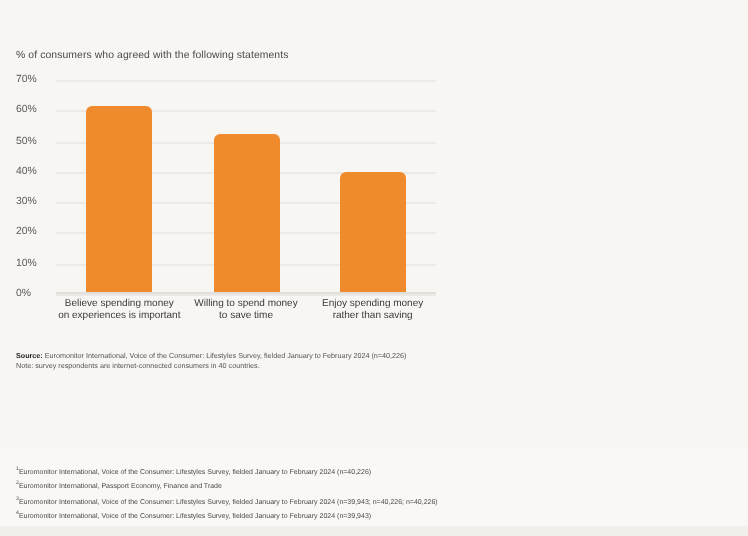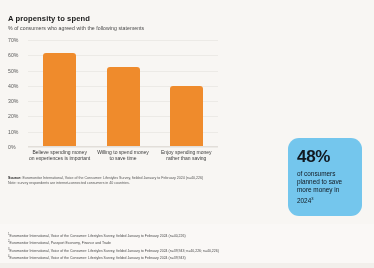--- a/index.html
+++ b/index.html
@@ -163,21 +163,20 @@
     background: #f2efeb;
   }
 </style>
 </head>
 <body>
 
 <div id="page">
 
   <div id="card">
 
-    <div id="title">A propensity to spend</div>
     <div id="subtitle">% of consumers who agreed with the following statements</div>
 
     <div id="plot">
       <div id="gridlines">
           <div class="gridline" style="top: 0px;"></div>
           <div class="gridline" style="top: 15.2857px;"></div>
           <div class="gridline" style="top: 30.5714px;"></div>
           <div class="gridline" style="top: 45.8571px;"></div>
           <div class="gridline" style="top: 61.1429px;"></div>
           <div class="gridline" style="top: 76.4286px;"></div>
@@ -221,24 +220,20 @@
           <div>Enjoy spending money</div>
           <div>rather than saving</div>
         </div>
       </div>
 
     <div id="source">
       <div><b>Source:</b> <span>Euromonitor International, Voice of the Consumer: Lifestyles Survey, fielded January to February 2024 (n=40,226)</span></div>
       <div>Note: survey respondents are internet-connected consumers in 40 countries.</div>
     </div>
 
-    <div id="callout">
-      <div id="callout-number">48%</div>
-      <div id="callout-text"><span>of consumers planned to save more money in 2024</span><sup>3</sup></div>
-    </div>
 
   </div>
 
   <div id="footnotes">
       <div class="footnote"><sup>1</sup><span>Euromonitor International, Voice of the Consumer: Lifestyles Survey, fielded January to February 2024 (n=40,226)</span></div>
       <div class="footnote"><sup>2</sup><span>Euromonitor International, Passport Economy, Finance and Trade</span></div>
       <div class="footnote"><sup>3</sup><span>Euromonitor International, Voice of the Consumer: Lifestyles Survey, fielded January to February 2024 (n=39,943; n=40,226; n=40,226)</span></div>
       <div class="footnote"><sup>4</sup><span>Euromonitor International, Voice of the Consumer: Lifestyles Survey, fielded January to February 2024 (n=39,943)</span></div>
     </div>
   <div id="bottom-strip"></div>

